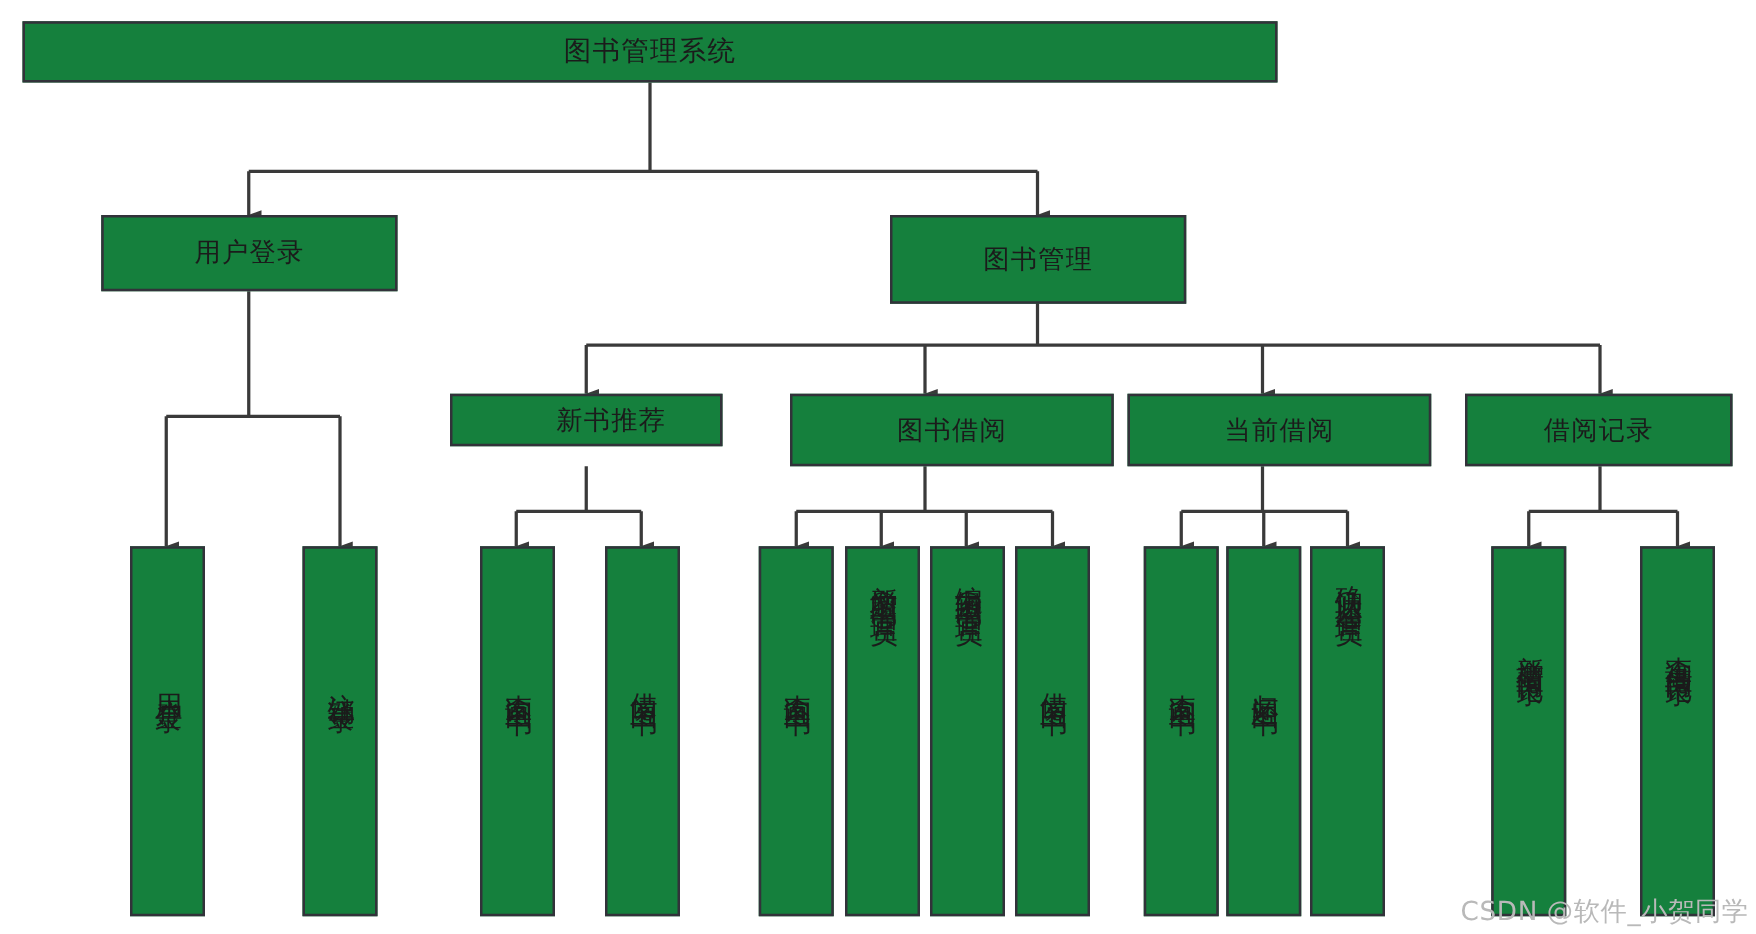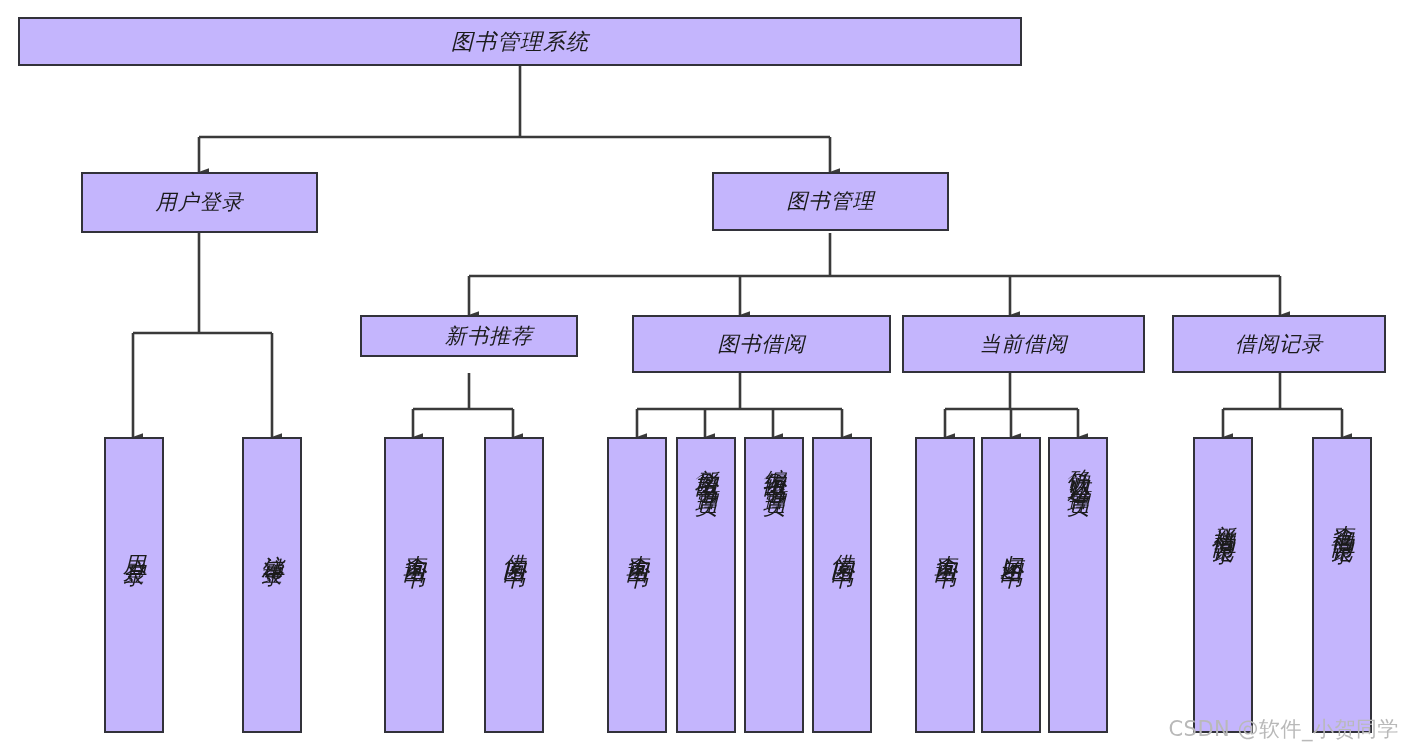--- a/index.html
+++ b/index.html
@@ -10,27 +10,26 @@
     font-family:"DejaVu Sans","Liberation Sans",sans-serif;
     overflow:hidden;
     position:relative;
   }
   #diagram-root{position:relative;width:1405px;height:747px;}
   svg#edges{position:absolute;left:0;top:0;width:1405px;height:747px;}
 
   .node{
     position:absolute;
     box-sizing:border-box;
-    background:#c4b5fd;
+    background:#15803d;
     border:2.4px solid #32323a;
     display:flex;
     align-items:center;
     justify-content:center;
     color:#1b1b1b;
-    font-style:italic;
   }
   .node .label{
     display:block;
     line-height:1.18;
     letter-spacing:1px;
     white-space:nowrap;
   }
   .node.horizontal .label{
     font-size:21px;
   }
@@ -126,21 +125,21 @@
     </g>
   </svg>
 
   <div class="node horizontal root" style="left:18px;top:17px;width:1004px;height:49px;">
     <span class="label">图书管理系统</span>
   </div>
 
   <div class="node horizontal" style="left:81px;top:172px;width:237px;height:61px;">
     <span class="label">用户登录</span>
   </div>
-  <div class="node horizontal" style="left:712px;top:172px;width:237px;height:59px;">
+  <div class="node horizontal" style="left:712px;top:172px;width:237px;height:71px;">
     <span class="label">图书管理</span>
   </div>
 
   <div class="node horizontal" style="left:360px;top:315px;width:218px;height:42px;padding-left:40px;">
     <span class="label">新书推荐</span>
   </div>
   <div class="node horizontal" style="left:632px;top:315px;width:259px;height:58px;">
     <span class="label">图书借阅</span>
   </div>
   <div class="node horizontal" style="left:902px;top:315px;width:243px;height:58px;">

